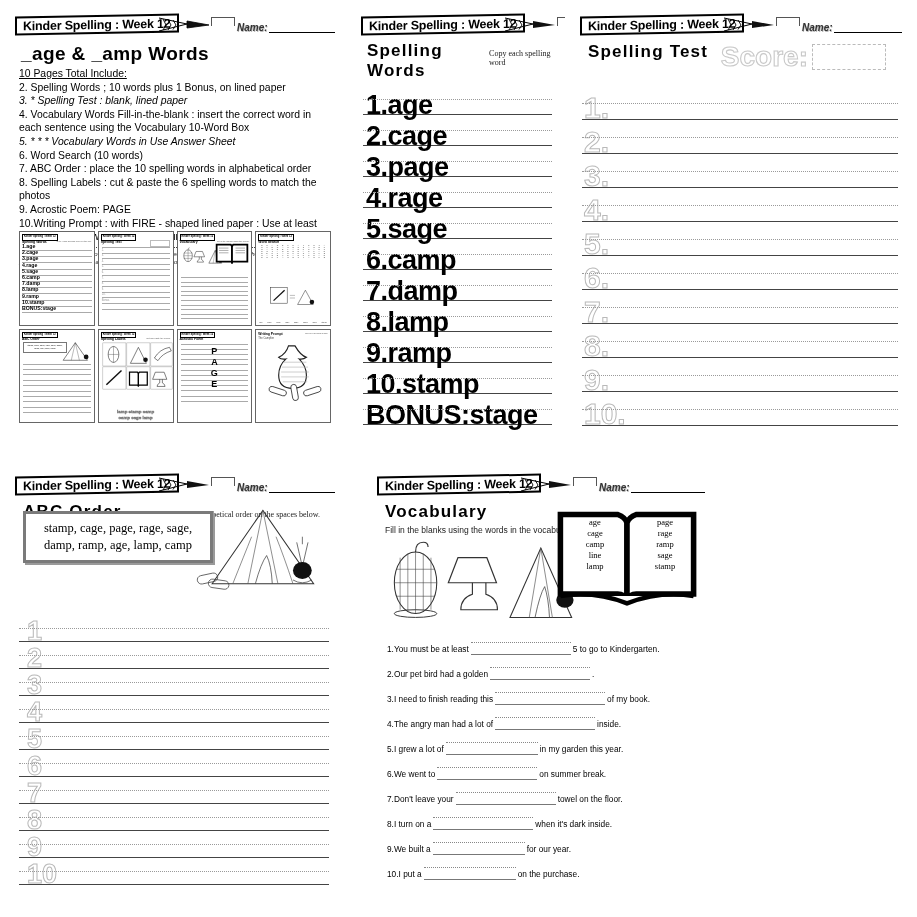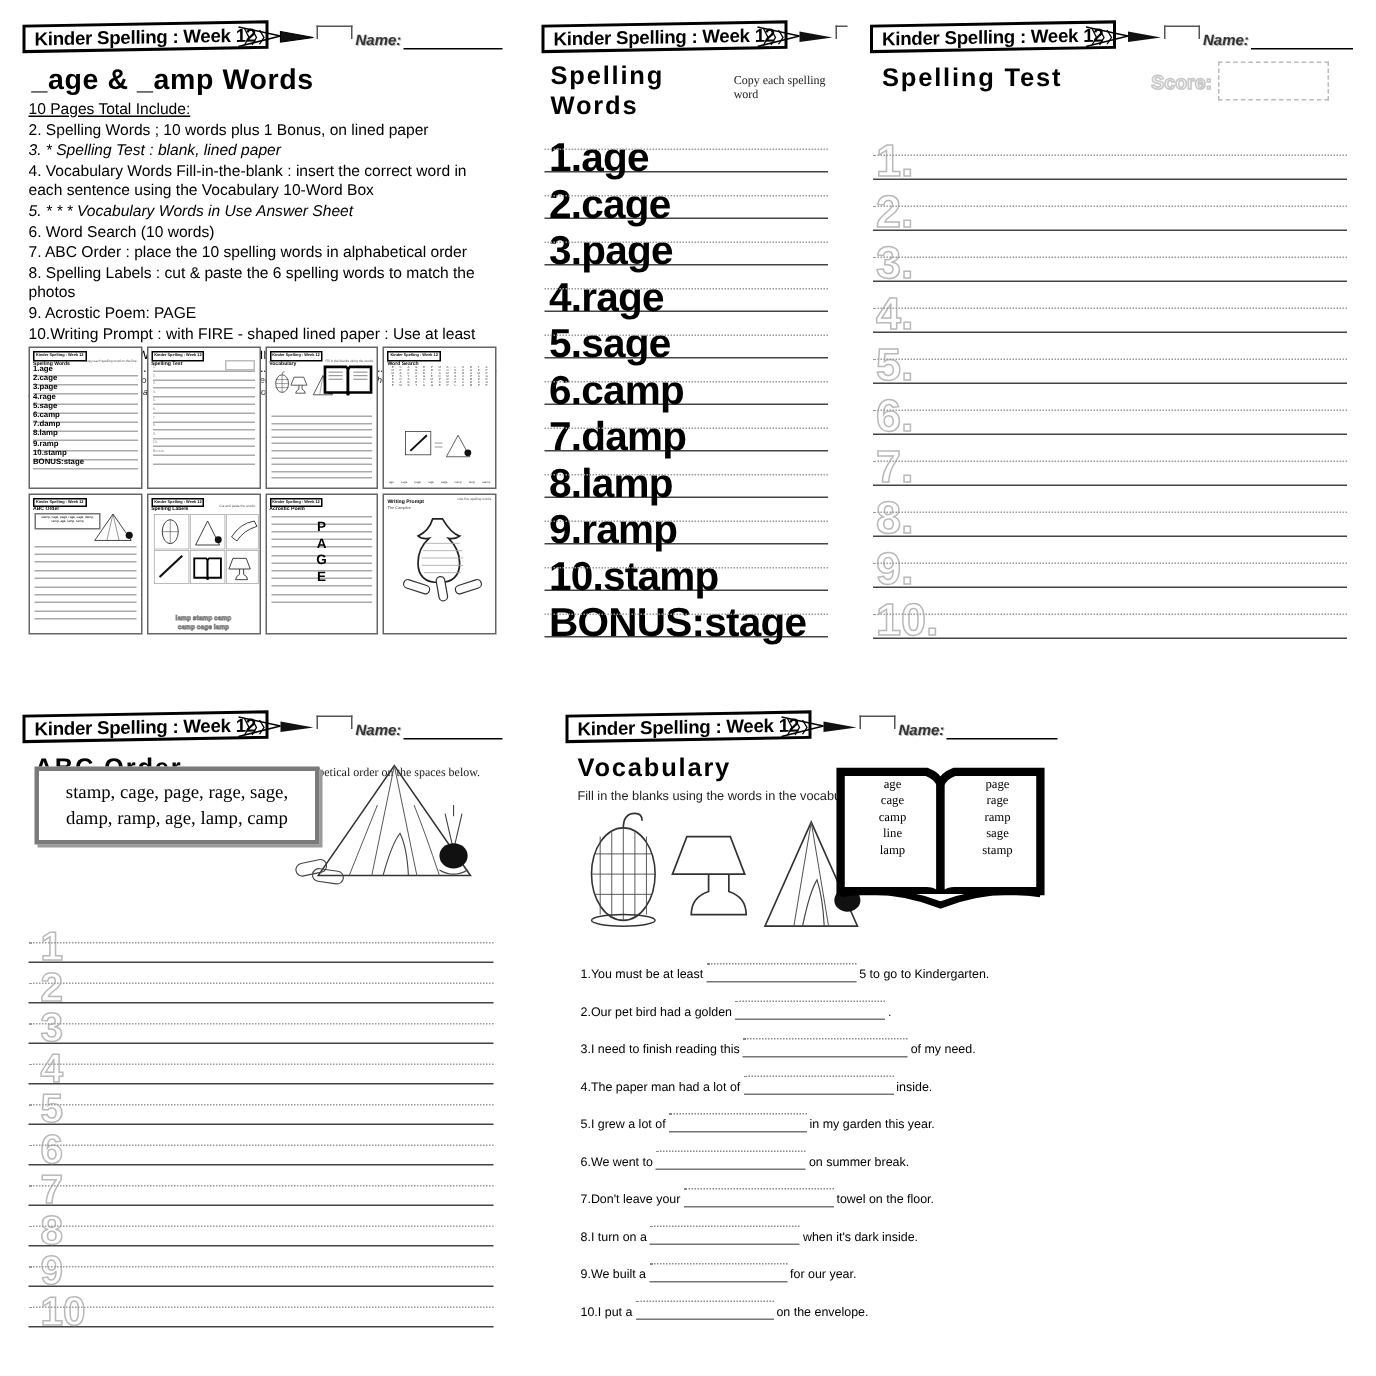--- a/index.html
+++ b/index.html
@@ -43,21 +43,21 @@
   .rl .num{position:absolute;left:2px;bottom:-4px;font-weight:bold;
       color:transparent;-webkit-text-stroke:1px #b9b9b9;line-height:1;}
 
   
   .w2 .rl{height:31px;}
   .w2 .txt{position:absolute;left:3px;bottom:-5px;font-size:27px;font-weight:bold;
       letter-spacing:-.5px;line-height:1;}
 
   
   .scorebox{position:absolute;display:flex;align-items:center;gap:4px;}
-  .scorelbl{font-size:13px;font-weight:bold;color:#fff;-webkit-text-stroke:1.1px #c9c9c9;}
+  .scorelbl{font-size:28px;font-weight:bold;color:#fff;-webkit-text-stroke:1.1px #c9c9c9;}
   .scorefld{width:72px;height:24px;border:1px dashed #bbb;}
 
   
   .toc{font-size:10.4px;line-height:13.6px;font-family:"Liberation Sans",sans-serif;}
   .toc .u{text-decoration:underline;}
   .fineprint{font-size:6px;font-style:italic;line-height:8px;color:#222;
       border-top:1.5px dotted #444;padding-top:2px;margin-top:3px;}
 
   
   .thumbs{position:absolute;display:grid;grid-template-columns:repeat(4,1fr);
@@ -712,25 +712,25 @@
         <div class="sent">
           <span>2. </span>
           <span>Our pet bird had a golden</span>
           <span class="blank" style="width: 100px;"></span>
           <span>.</span>
         </div>
         <div class="sent">
           <span>3. </span>
           <span>I need to finish reading this</span>
           <span class="blank" style="width: 110px;"></span>
-          <span>of my need.</span>
+          <span>of my book.</span>
         </div>
         <div class="sent">
           <span>4. </span>
-          <span>The paper man had a lot of</span>
+          <span>The angry man had a lot of</span>
           <span class="blank" style="width: 100px;"></span>
           <span>inside.</span>
         </div>
         <div class="sent">
           <span>5. </span>
           <span>I grew a lot of</span>
           <span class="blank" style="width: 92px;"></span>
           <span>in my garden this year.</span>
         </div>
         <div class="sent">
@@ -754,17 +754,17 @@
         <div class="sent">
           <span>9. </span>
           <span>We built a</span>
           <span class="blank" style="width: 92px;"></span>
           <span>for our year.</span>
         </div>
         <div class="sent">
           <span>10. </span>
           <span>I put a</span>
           <span class="blank" style="width: 92px;"></span>
-          <span>on the envelope.</span>
+          <span>on the purchase.</span>
         </div>
       </div>
   </div>
 </div>
 
 </body></html>

